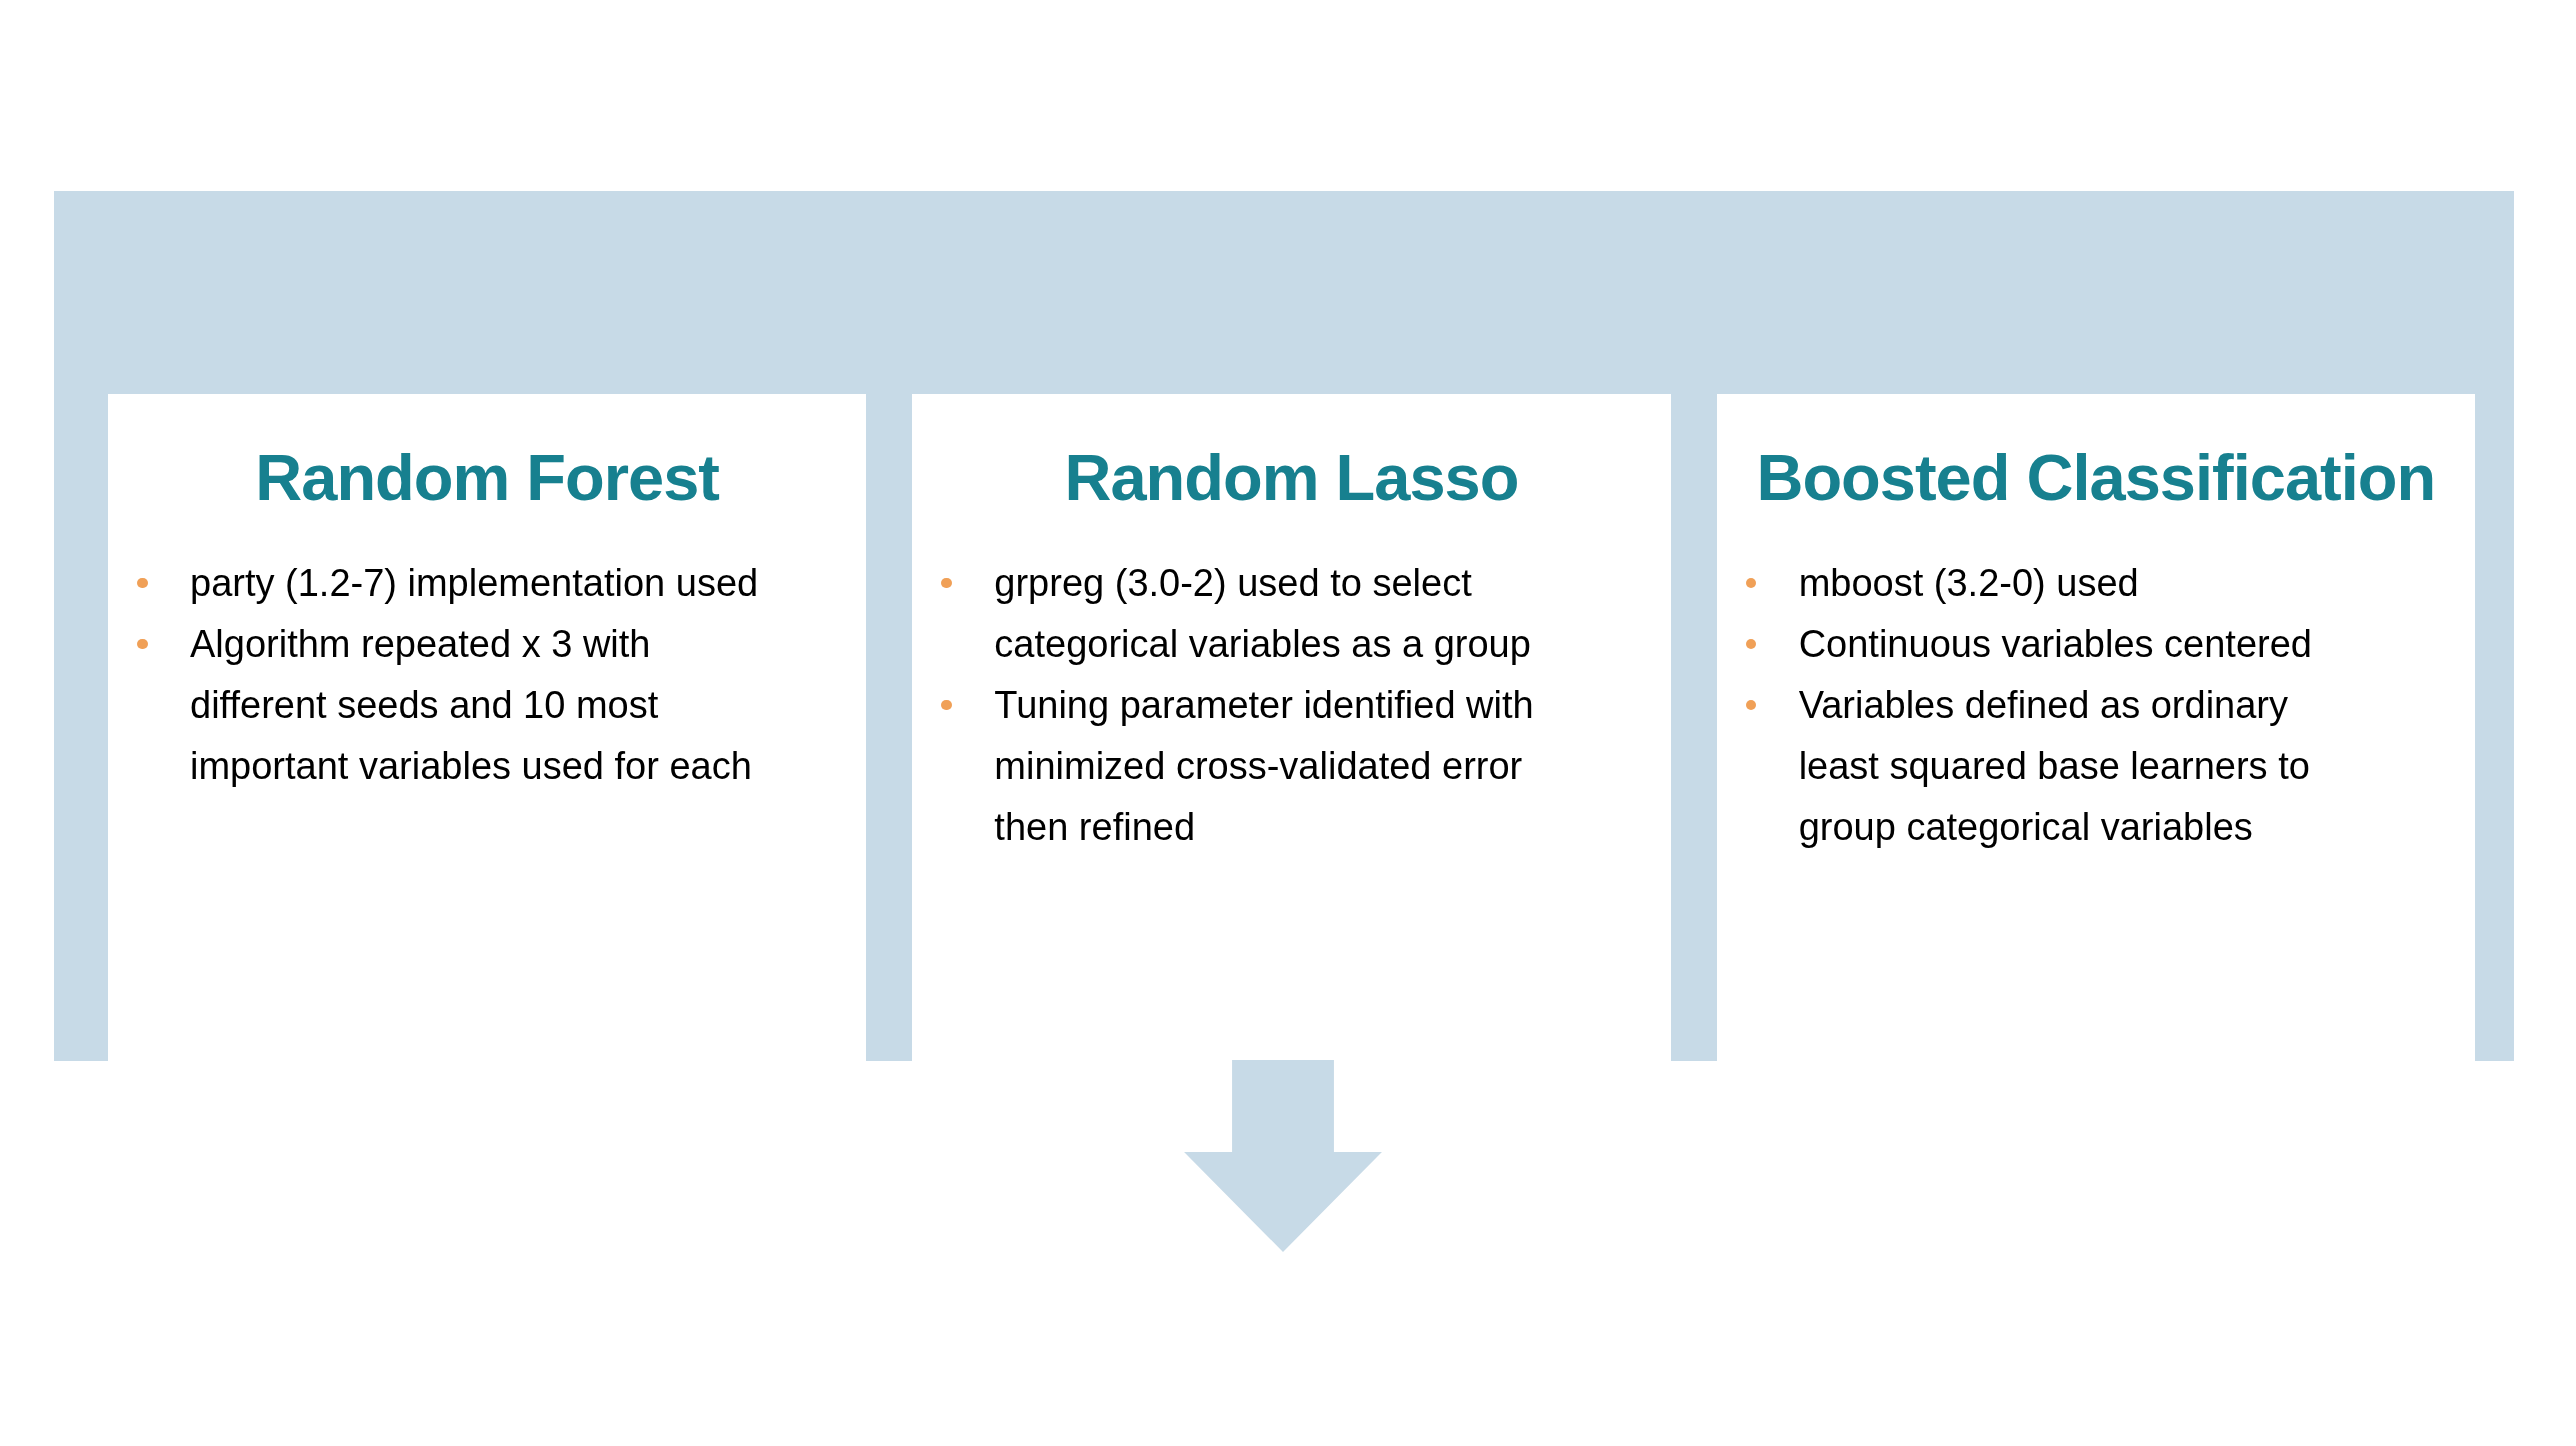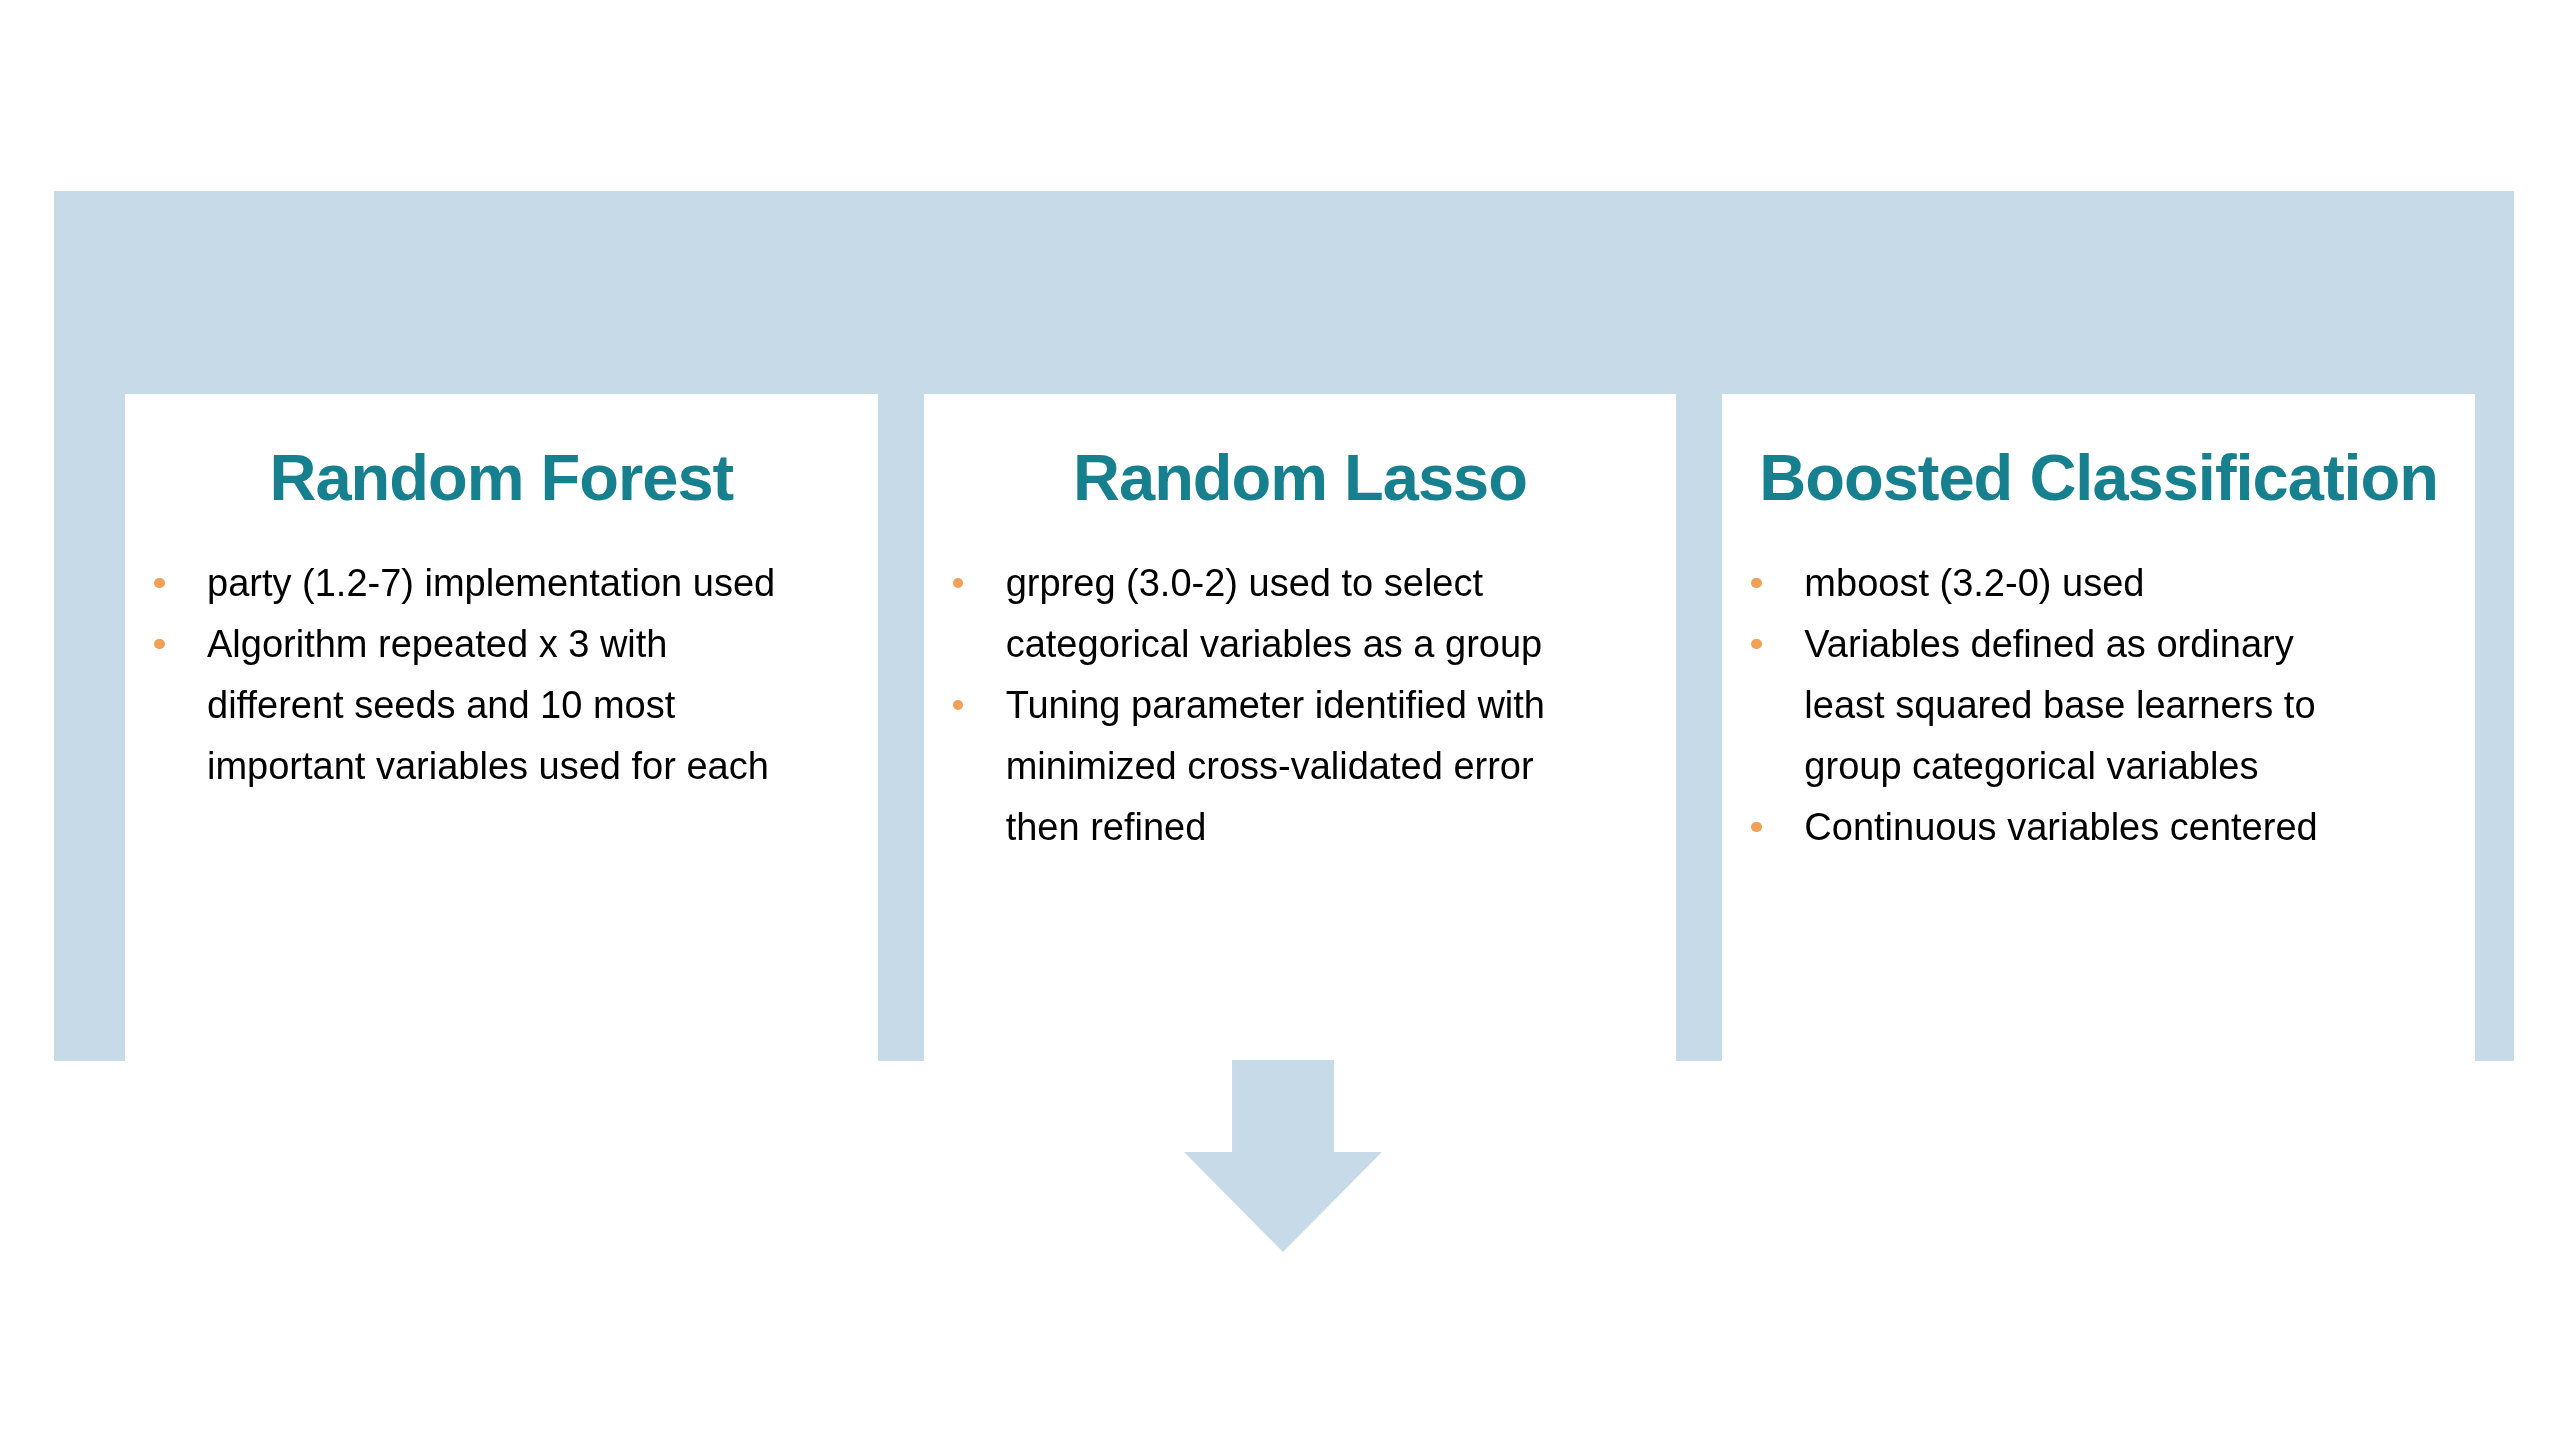--- a/index.html
+++ b/index.html
@@ -30,21 +30,21 @@
     margin:35px 0 0 0;
     text-align:center;
     font-size:80px;
     font-weight:700;
     letter-spacing:-1px;
     line-height:1.2;
     color:var(--main-title);
   }
   .cards{
     position:absolute;
-    left:39px;right:39px;top:203px;
+    left:22px;right:39px;top:203px;
     height:691px;
     display:flex;
     gap:46px;
     padding-left:32px;
   }
   .card{
     flex:1 1 0;
     background:var(--card-bg);
     overflow:hidden;
   }
@@ -126,25 +126,25 @@
 
       <section class="card">
         <h2 class="card-title">Boosted Classification</h2>
         <ul class="bullets">
           <li class="bullet-item">
             <span class="dot"></span>
             <span>mboost (3.2-0) used</span>
           </li>
           <li class="bullet-item">
             <span class="dot"></span>
-            <span>Variables defined as ordinary least squared base learners to group categorical variables</span>
+            <span>Continuous variables centered</span>
           </li>
           <li class="bullet-item">
             <span class="dot"></span>
-            <span>Continuous variables centered</span>
+            <span>Variables defined as ordinary least squared base learners to group categorical variables</span>
           </li>
         </ul>
       </section>
 
     </div>
   </div>
 
   <svg class="arrow" viewBox="0 0 202 196" xmlns="http://www.w3.org/2000/svg" aria-hidden="true">
     <polygon points="49,0 153,0 153,94 202,94 101,196 0,94 49,94"></polygon>
   </svg>

